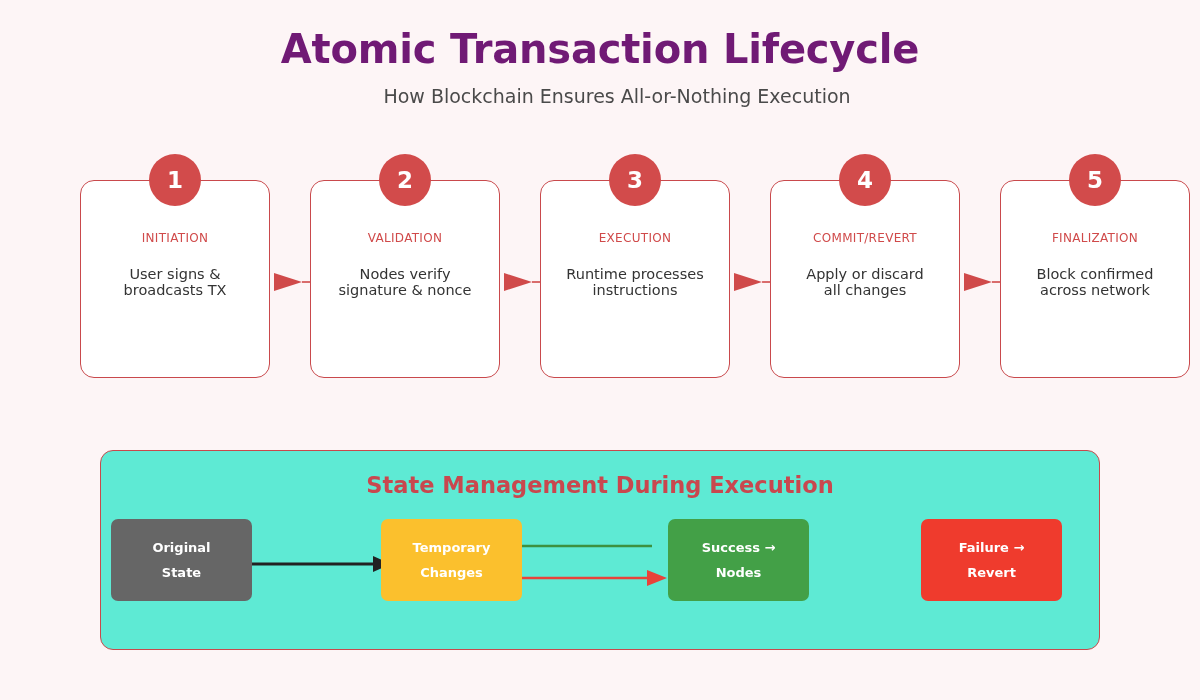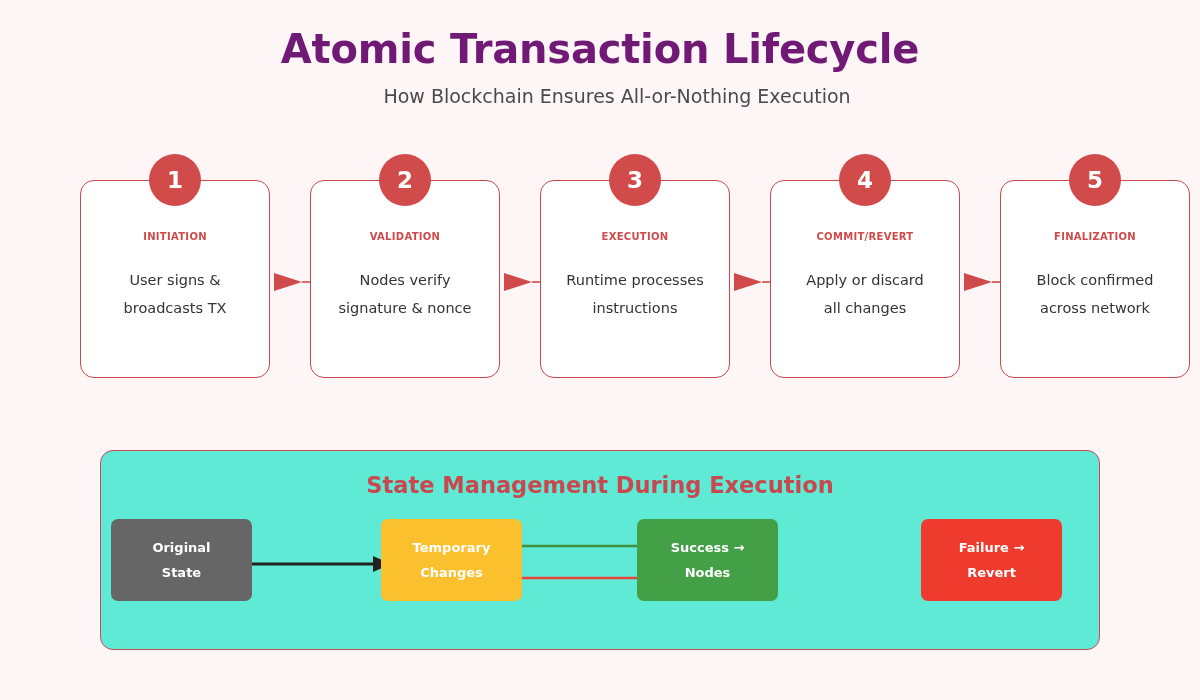--- a/index.html
+++ b/index.html
@@ -74,33 +74,33 @@
     align-items: center;
     justify-content: center;
     box-sizing: border-box;
   }
   .stage-heading {
     position: absolute;
     top: 50px;
     left: 0;
     width: 100%;
     text-align: center;
-    font-size: 10px;
-    font-weight: bold;
+    font-size: 12px;
+    font-weight: normal;
     color: #d04a4a;
     letter-spacing: 0.3px;
   }
   .stage-desc {
     position: absolute;
     top: 85px;
     left: 0;
     width: 100%;
     text-align: center;
     font-size: 14.5px;
-    line-height: 28px;
+    line-height: 16px;
     color: #333333;
     white-space: pre-line;
   }
   .stage-arrow {
     position: absolute;
     top: 91px;
     width: 46px;
     height: 22px;
   }
 
@@ -243,21 +243,21 @@
   <div class="state-box" style="left:10px; background:#666666;">
     <span>Original</span>
     <span>State</span>
   </div>
 
   <div class="state-box" style="left:280px; background:#fbc02d;">
     <span>Temporary</span>
     <span>Changes</span>
   </div>
 
-  <div class="state-box" style="left:536px; background:#43a047;">
+  <div class="state-box" style="left:567px; background:#43a047;">
     <span>Success →</span>
     <span>Nodes</span>
   </div>
 
   <div class="state-box" style="left:820px; background:#ef3b2d;">
     <span>Failure →</span>
     <span>Revert</span>
   </div>
 </div>
 

